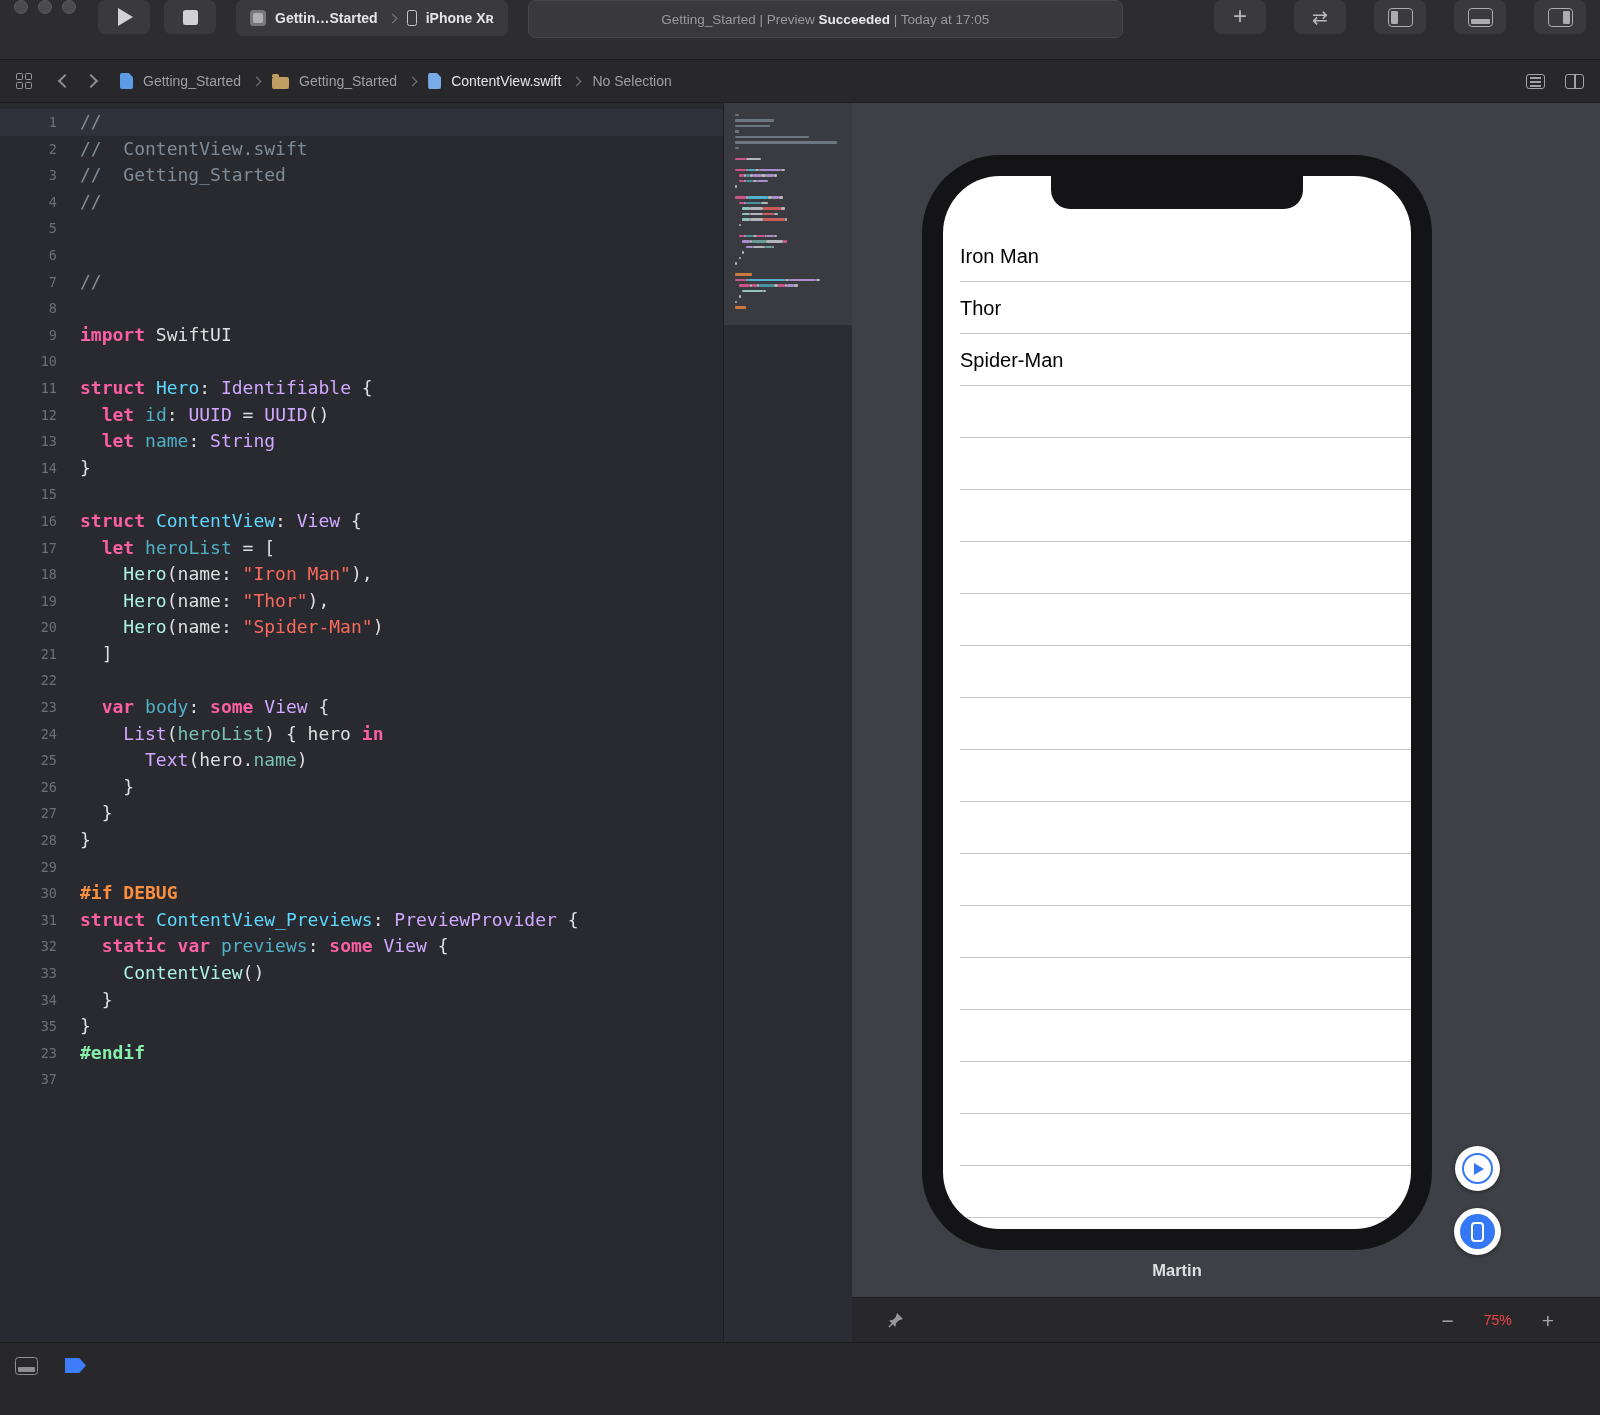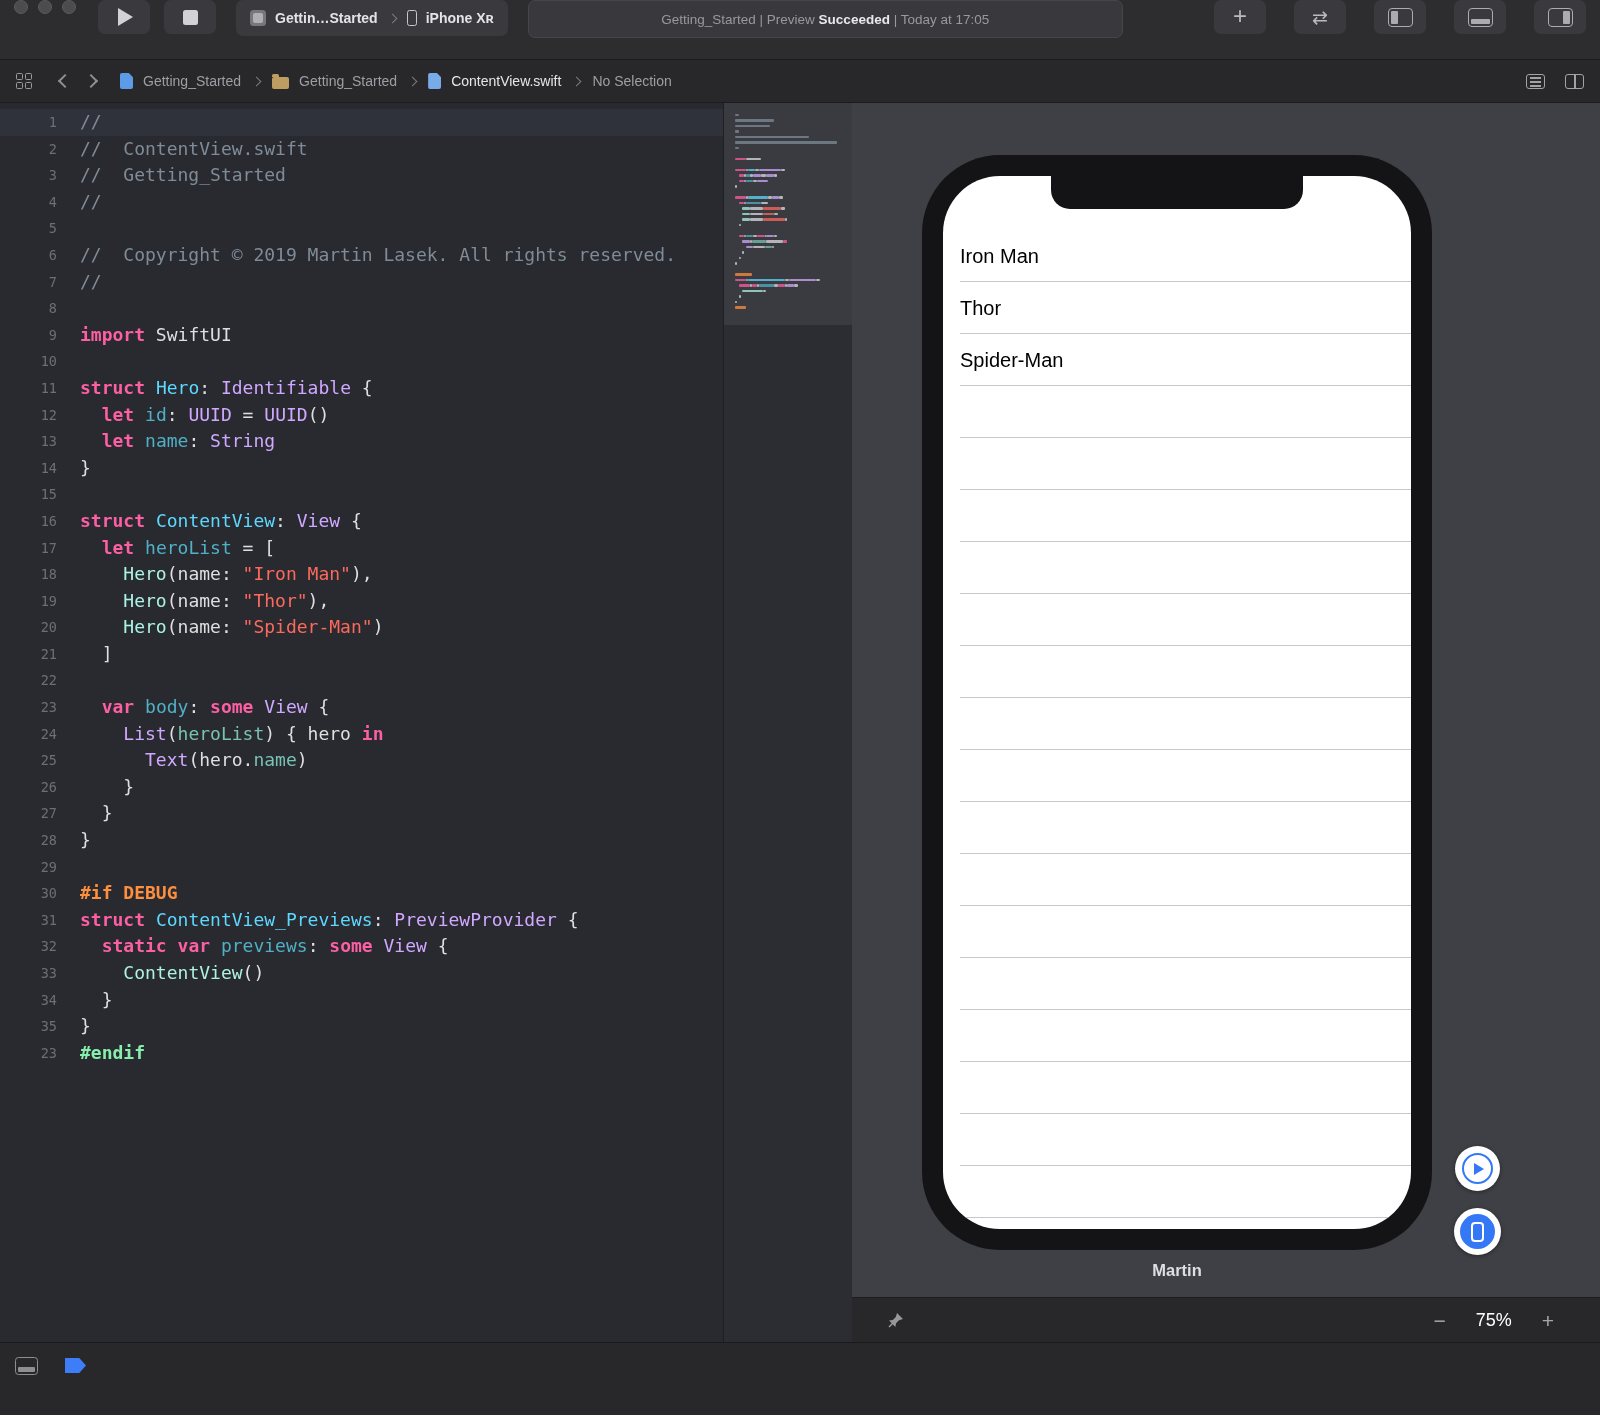--- a/index.html
+++ b/index.html
@@ -94,21 +94,21 @@
   .float-btn.live{left:603px;top:1043px;width:45px;height:45px}
   .ring{width:31px;height:31px;border:2px solid #3478F6;border-radius:50%;display:flex;align-items:center;justify-content:center}
   .tri{width:0;height:0;border-left:10px solid #3478F6;border-top:6px solid transparent;border-bottom:6px solid transparent;margin-left:3px}
   .float-btn.dev{left:602px;top:1105px;width:47px;height:47px}
   .disc{width:35px;height:35px;background:#3478F6;border-radius:50%;display:flex;align-items:center;justify-content:center}
   .phone{width:13px;height:20px;border:2px solid #fff;border-radius:4px}
   .canvas-bar{position:absolute;left:0;right:0;bottom:0;height:45px;background:#28282A;border-top:1px solid #1D1D1F;display:flex;align-items:center;padding:0 46px 0 34px}
   .pin-btn{background:none;border:none;cursor:pointer;display:flex}
   .zoom-group{margin-left:auto;display:flex;align-items:center;gap:30px}
   .zoom-btn{background:none;border:none;color:#A5A5AA;font-size:21px;line-height:1;cursor:pointer;font-family:"Liberation Sans",sans-serif}
-  .zoom-val{color:#ffffff;font-size:18px}
+  .zoom-val{color:#ef4444;font-size:14px}
   
   .bottombar{height:73px;background:#28282A;border-top:1px solid #1A1A1C;display:flex;align-items:flex-start;padding:14px 0 0 15px;gap:27px}
   .dbg-icon{width:23px;height:18px;border:1.5px solid #8E8E93;border-radius:3.5px;position:relative;display:block;cursor:pointer}
   .dbg-icon::after{content:"";position:absolute;left:2px;right:2px;bottom:2px;height:5px;background:#8E8E93;border-radius:1px}
   .bp-icon{width:21px;height:15px;background:#3D7DF8;clip-path:polygon(0 0,68% 0,100% 50%,68% 100%,0 100%);margin-top:1px;display:block;cursor:pointer}
 </style>
 </head>
 <body>
 
 <div class="window">
@@ -188,21 +188,21 @@
   </nav>
 
   <div class="main">
     <div class="editor">
       <div id="code-lines">
           <div class="code-line active"><span class="gutter">1</span><span class="code"><span class="tk tk-com" style="color: rgb(127, 140, 152);">//</span></span></div>
           <div class="code-line"><span class="gutter">2</span><span class="code"><span class="tk tk-com" style="color: rgb(127, 140, 152);">//  ContentView.swift</span></span></div>
           <div class="code-line"><span class="gutter">3</span><span class="code"><span class="tk tk-com" style="color: rgb(127, 140, 152);">//  Getting_Started</span></span></div>
           <div class="code-line"><span class="gutter">4</span><span class="code"><span class="tk tk-com" style="color: rgb(127, 140, 152);">//</span></span></div>
           <div class="code-line"><span class="gutter">5</span></div>
-          <div class="code-line"><span class="gutter">6</span><span class="code"><span class="tk tk-com" style="color: rgb(127, 140, 152);">//  Copyright © 2019 Martin Lasek. All rights reserved.</span></span></div>
+          <div class="code-line"><span class="gutter">6</span></div>
           <div class="code-line"><span class="gutter">7</span><span class="code"><span class="tk tk-com" style="color: rgb(127, 140, 152);">//</span></span></div>
           <div class="code-line"><span class="gutter">8</span><span class="code"></span></div>
           <div class="code-line"><span class="gutter">9</span><span class="code"><span class="tk tk-kw" style="color: rgb(252, 95, 163);">import</span><span class="tk tk-pl" style="color: rgb(223, 223, 225);"> SwiftUI</span></span></div>
           <div class="code-line"><span class="gutter">10</span><span class="code"></span></div>
           <div class="code-line"><span class="gutter">11</span><span class="code"><span class="tk tk-kw" style="color: rgb(252, 95, 163);">struct</span><span class="tk tk-pl" style="color: rgb(223, 223, 225);"> </span><span class="tk tk-tdecl" style="color: rgb(93, 216, 255);">Hero</span><span class="tk tk-pl" style="color: rgb(223, 223, 225);">: </span><span class="tk tk-stype" style="color: rgb(208, 168, 255);">Identifiable</span><span class="tk tk-pl" style="color: rgb(223, 223, 225);"> {</span></span></div>
           <div class="code-line"><span class="gutter">12</span><span class="code"><span class="tk tk-ws" style="color: transparent;">  </span><span class="tk tk-kw" style="color: rgb(252, 95, 163);">let</span><span class="tk tk-pl" style="color: rgb(223, 223, 225);"> </span><span class="tk tk-vdecl" style="color: rgb(79, 176, 198);">id</span><span class="tk tk-pl" style="color: rgb(223, 223, 225);">: </span><span class="tk tk-stype" style="color: rgb(208, 168, 255);">UUID</span><span class="tk tk-pl" style="color: rgb(223, 223, 225);"> = </span><span class="tk tk-stype" style="color: rgb(208, 168, 255);">UUID</span><span class="tk tk-pl" style="color: rgb(223, 223, 225);">()</span></span></div>
           <div class="code-line"><span class="gutter">13</span><span class="code"><span class="tk tk-ws" style="color: transparent;">  </span><span class="tk tk-kw" style="color: rgb(252, 95, 163);">let</span><span class="tk tk-pl" style="color: rgb(223, 223, 225);"> </span><span class="tk tk-vdecl" style="color: rgb(79, 176, 198);">name</span><span class="tk tk-pl" style="color: rgb(223, 223, 225);">: </span><span class="tk tk-stype" style="color: rgb(208, 168, 255);">String</span></span></div>
           <div class="code-line"><span class="gutter">14</span><span class="code"><span class="tk tk-pl" style="color: rgb(223, 223, 225);">}</span></span></div>
           <div class="code-line"><span class="gutter">15</span><span class="code"></span></div>
           <div class="code-line"><span class="gutter">16</span><span class="code"><span class="tk tk-kw" style="color: rgb(252, 95, 163);">struct</span><span class="tk tk-pl" style="color: rgb(223, 223, 225);"> </span><span class="tk tk-tdecl" style="color: rgb(93, 216, 255);">ContentView</span><span class="tk tk-pl" style="color: rgb(223, 223, 225);">: </span><span class="tk tk-stype" style="color: rgb(208, 168, 255);">View</span><span class="tk tk-pl" style="color: rgb(223, 223, 225);"> {</span></span></div>
@@ -219,20 +219,21 @@
           <div class="code-line"><span class="gutter">27</span><span class="code"><span class="tk tk-ws" style="color: transparent;">  </span><span class="tk tk-pl" style="color: rgb(223, 223, 225);">}</span></span></div>
           <div class="code-line"><span class="gutter">28</span><span class="code"><span class="tk tk-pl" style="color: rgb(223, 223, 225);">}</span></span></div>
           <div class="code-line"><span class="gutter">29</span><span class="code"></span></div>
           <div class="code-line"><span class="gutter">30</span><span class="code"><span class="tk tk-pre" style="color: rgb(253, 143, 63);">#if DEBUG</span></span></div>
           <div class="code-line"><span class="gutter">31</span><span class="code"><span class="tk tk-kw" style="color: rgb(252, 95, 163);">struct</span><span class="tk tk-pl" style="color: rgb(223, 223, 225);"> </span><span class="tk tk-tdecl" style="color: rgb(93, 216, 255);">ContentView_Previews</span><span class="tk tk-pl" style="color: rgb(223, 223, 225);">: </span><span class="tk tk-stype" style="color: rgb(208, 168, 255);">PreviewProvider</span><span class="tk tk-pl" style="color: rgb(223, 223, 225);"> {</span></span></div>
           <div class="code-line"><span class="gutter">32</span><span class="code"><span class="tk tk-ws" style="color: transparent;">  </span><span class="tk tk-kw" style="color: rgb(252, 95, 163);">static</span><span class="tk tk-pl" style="color: rgb(223, 223, 225);"> </span><span class="tk tk-kw" style="color: rgb(252, 95, 163);">var</span><span class="tk tk-pl" style="color: rgb(223, 223, 225);"> </span><span class="tk tk-vdecl" style="color: rgb(79, 176, 198);">previews</span><span class="tk tk-pl" style="color: rgb(223, 223, 225);">: </span><span class="tk tk-kw" style="color: rgb(252, 95, 163);">some</span><span class="tk tk-pl" style="color: rgb(223, 223, 225);"> </span><span class="tk tk-stype" style="color: rgb(208, 168, 255);">View</span><span class="tk tk-pl" style="color: rgb(223, 223, 225);"> {</span></span></div>
           <div class="code-line"><span class="gutter">33</span><span class="code"><span class="tk tk-ws" style="color: transparent;">    </span><span class="tk tk-ptype" style="color: rgb(172, 242, 228);">ContentView</span><span class="tk tk-pl" style="color: rgb(223, 223, 225);">()</span></span></div>
           <div class="code-line"><span class="gutter">34</span><span class="code"><span class="tk tk-ws" style="color: transparent;">  </span><span class="tk tk-pl" style="color: rgb(223, 223, 225);">}</span></span></div>
           <div class="code-line"><span class="gutter">35</span><span class="code"><span class="tk tk-pl" style="color: rgb(223, 223, 225);">}</span></span></div>
           <div class="code-line"><span class="gutter">23</span><span class="code"><span class="tk tk-pre" style="color: #86efac;">#endif</span></span></div>
+          <div class="code-line"><span class="gutter">37</span><span class="code"></span></div>
         </div>
     </div>
     <div class="mm-col">
       <div class="mm-block">
           <div class="mm-row">
             <span class="mm-seg" style="width: 3.7px; background: rgb(127, 140, 152);"></span>
           </div>
           <div class="mm-row">
             <span class="mm-seg" style="width: 38.85px; background: rgb(127, 140, 152);"></span>
           </div>

